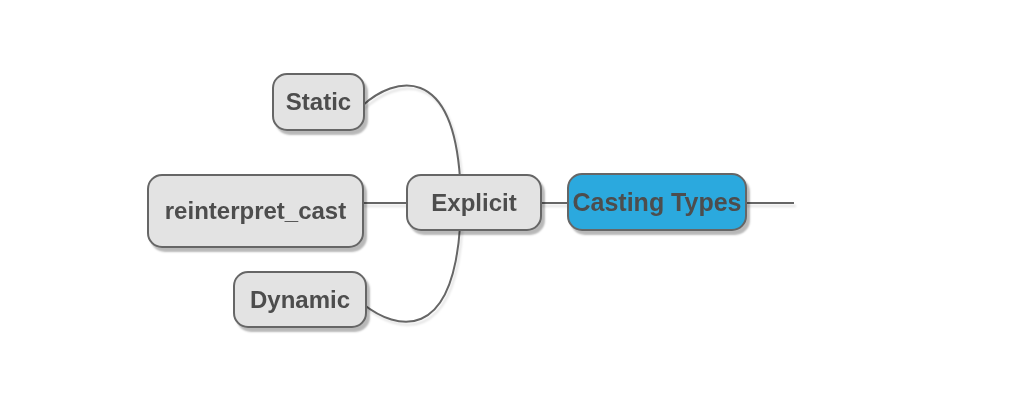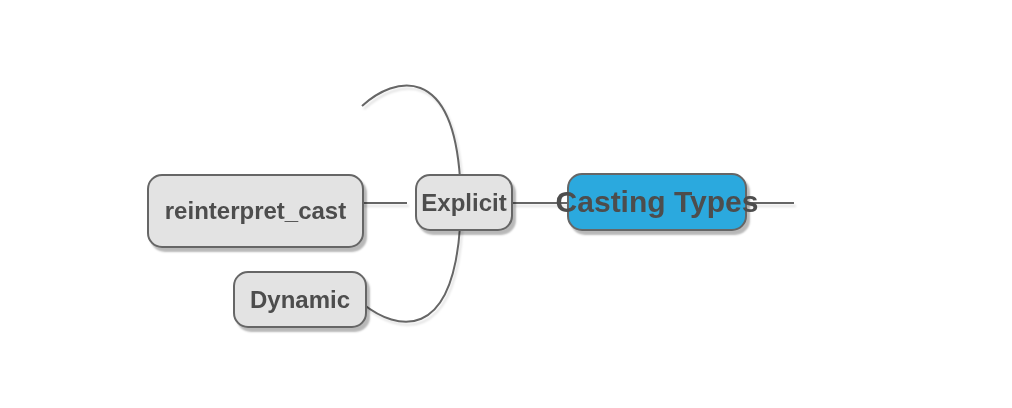--- a/index.html
+++ b/index.html
@@ -39,39 +39,40 @@
     border-radius: 15px;
     box-shadow: 3px 4px 2px rgba(0,0,0,0.28);
     color: var(--text, #4d4d4d);
     font-weight: bold;
     font-size: 24px;
     white-space: nowrap;
     text-align: center;
   }
   .node.root {
     background: var(--root-fill, #2ba9de);
-    font-size: 30px;
+    font-size: 25px;
   }
 </style>
 </head>
 <body>
 
 <div class="stage">
 
   <svg class="edges" viewBox="0 0 1012 408">
     <path d="M 362 106 C 395 76, 452 64, 460 178"></path>
     <path d="M 360 203 L 407 203"></path>
     <path d="M 363 304 C 397 331, 452 342, 460 227"></path>
     <path d="M 513 203 L 571 203"></path>
     <path d="M 743 203 L 794 203"></path>
   </svg>
 
+  <div class="node" style="left:272px; top:73px; width:93px; height:58px;">Static</div>
 
   <div class="node" style="left:147px; top:174px; width:217px; height:74px;">reinterpret_cast</div>
 
   <div class="node" style="left:233px; top:271px; width:134px; height:57px;">Dynamic</div>
 
-  <div class="node" style="left:415px; top:174px; width:98px; height:57px;">Explicit</div>
+  <div class="node" style="left:406px; top:174px; width:136px; height:57px;">Explicit</div>
 
   <div class="node root" style="left:567px; top:173px; width:180px; height:58px;">Casting Types</div>
 
 
 </div>
 
 </body></html>

